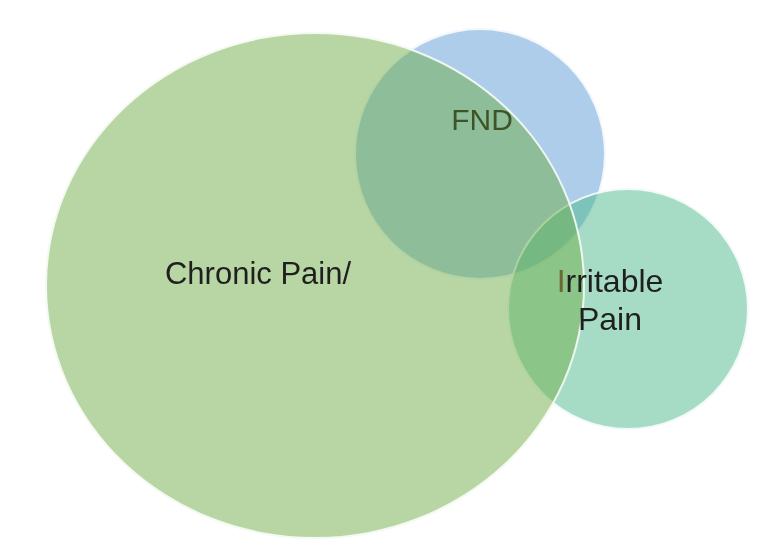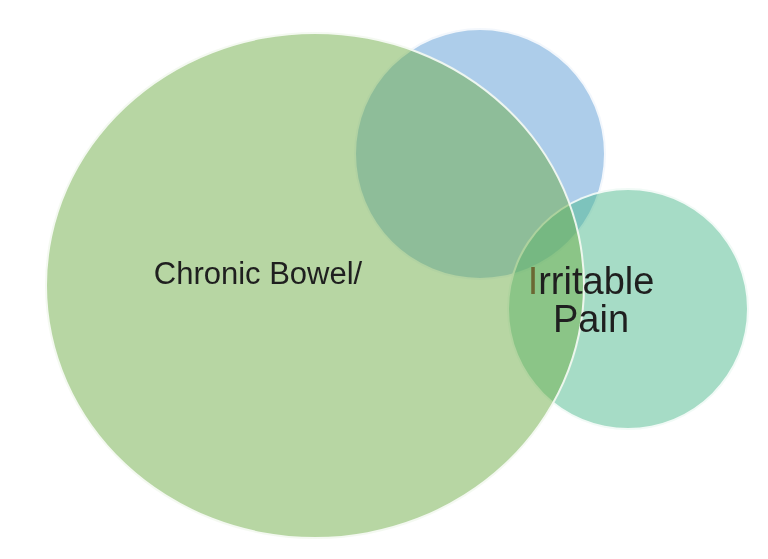--- a/index.html
+++ b/index.html
@@ -59,42 +59,43 @@
     line-height: 53px;
   }
   .label-fnd {
     left: 427px;
     top: 103px;
     width: 110px;
     font-size: 30px;
     line-height: 34px;
   }
   .label-ibs {
-    left: 486px;
+    left: 505px;
     top: 262px;
     width: 210px;
-    font-size: 38px;
+    font-size: 32px;
     line-height: 38px;
   }
 </style>
 </head>
 <body>
 
 <div class="canvas">
 
   <div class="venn-shape shape-blue" style="background-color: rgba(91, 155, 213, 0.5);"></div>
 
   <div class="venn-shape shape-teal" style="background-color: rgba(77, 185, 141, 0.5);"></div>
 
   <div class="venn-shape shape-green" style="background-color: rgba(112, 173, 71, 0.5);"></div>
 
   <div class="label label-chronic" style="color: rgb(31, 31, 31);">
-    <div>Chronic Bowel/</div>
+    <div>Chronic Pain/</div>
   </div>
 
+  <div class="label label-fnd" style="color: rgb(62, 84, 38);">FND</div>
 
   <div class="label label-ibs" style="color: rgb(31, 31, 31);">
     <div>
       <span style="color: rgb(107, 104, 51);">I</span><span>rritable</span>
     </div>
     <div>
       <span style="color: rgb(107, 104, 51);"></span><span>Pain</span>
     </div>
   </div>
 

